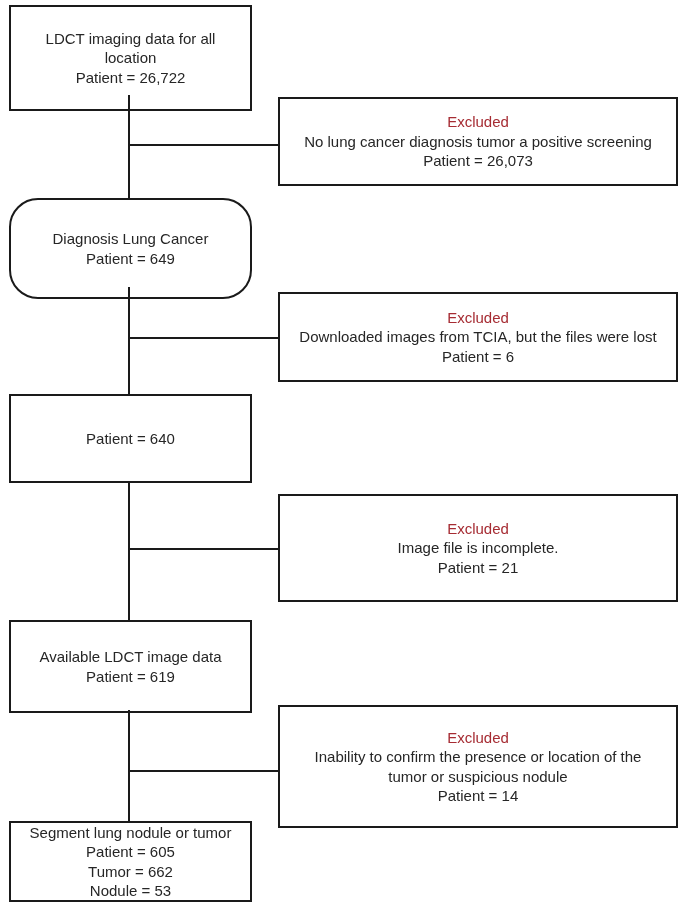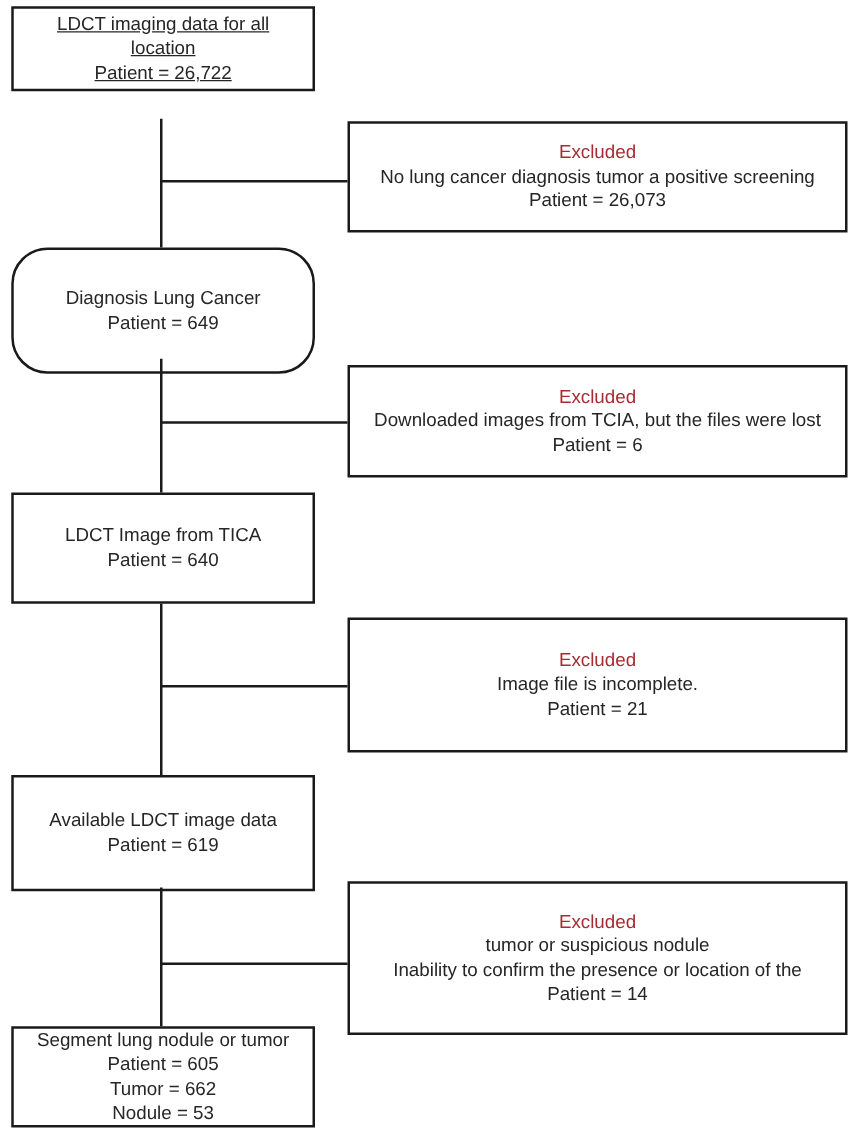--- a/index.html
+++ b/index.html
@@ -24,21 +24,21 @@
     flex-direction: column;
     align-items: center;
     justify-content: center;
     text-align: center;
     font-size: 15px;
     line-height: 19.5px;
     color: #262626;
   }
   .left-box { left: 9px; width: 243px; }
   .exc-box  { left: 278px; width: 400px; }
-  .b1 { top: 5px;   height: 68px; text-decoration: underline; }
+  .b1 { top: 5px;   height: 106px; }
   .b2 { top: 198px; height: 101px; border-radius: 29px; }
   .b3 { top: 394px; height: 89px; }
   .b4 { top: 620px; height: 93px; }
   .b5 { top: 821px; height: 81px; }
   .e1 { top: 97px;  height: 89px; }
   .e2 { top: 292px; height: 90px; }
   .e3 { top: 494px; height: 108px; }
   .e4 { top: 705px; height: 123px; }
   .bline { white-space: nowrap; }
   .excluded { color: #a62c33; }
@@ -67,21 +67,20 @@
     <div class="bline">location</div>
     <div class="bline">Patient = 26,722</div>
   </div>
 
   <div class="box left-box b2">
     <div class="bline">Diagnosis Lung Cancer</div>
     <div class="bline">Patient = 649</div>
   </div>
 
   <div class="box left-box b3">
-    <div class="bline">LDCT Image from TICA</div>
     <div class="bline">Patient = 640</div>
   </div>
 
   <div class="box left-box b4">
     <div class="bline">Available LDCT image data</div>
     <div class="bline">Patient = 619</div>
   </div>
 
   <div class="box left-box b5">
     <div class="bline">Segment lung nodule or tumor</div>
@@ -103,22 +102,22 @@
   </div>
 
   <div class="box exc-box e3">
     <div class="bline excluded" style="color: rgb(166, 44, 51);">Excluded</div>
     <div class="bline">Image file is incomplete.</div>
     <div class="bline">Patient = 21</div>
   </div>
 
   <div class="box exc-box e4">
     <div class="bline excluded" style="color: rgb(166, 44, 51);">Excluded</div>
+    <div class="bline">Inability to confirm the presence or location of the</div>
     <div class="bline">tumor or suspicious nodule</div>
-    <div class="bline">Inability to confirm the presence or location of the</div>
     <div class="bline">Patient = 14</div>
   </div>
 
   <div class="connector vline v1" style="background: rgb(26, 26, 26);"></div>
   <div class="connector vline v2" style="background: rgb(26, 26, 26);"></div>
   <div class="connector vline v3" style="background: rgb(26, 26, 26);"></div>
   <div class="connector vline v4" style="background: rgb(26, 26, 26);"></div>
   <div class="connector hline h1" style="background: rgb(26, 26, 26);"></div>
   <div class="connector hline h2" style="background: rgb(26, 26, 26);"></div>
   <div class="connector hline h3" style="background: rgb(26, 26, 26);"></div>

